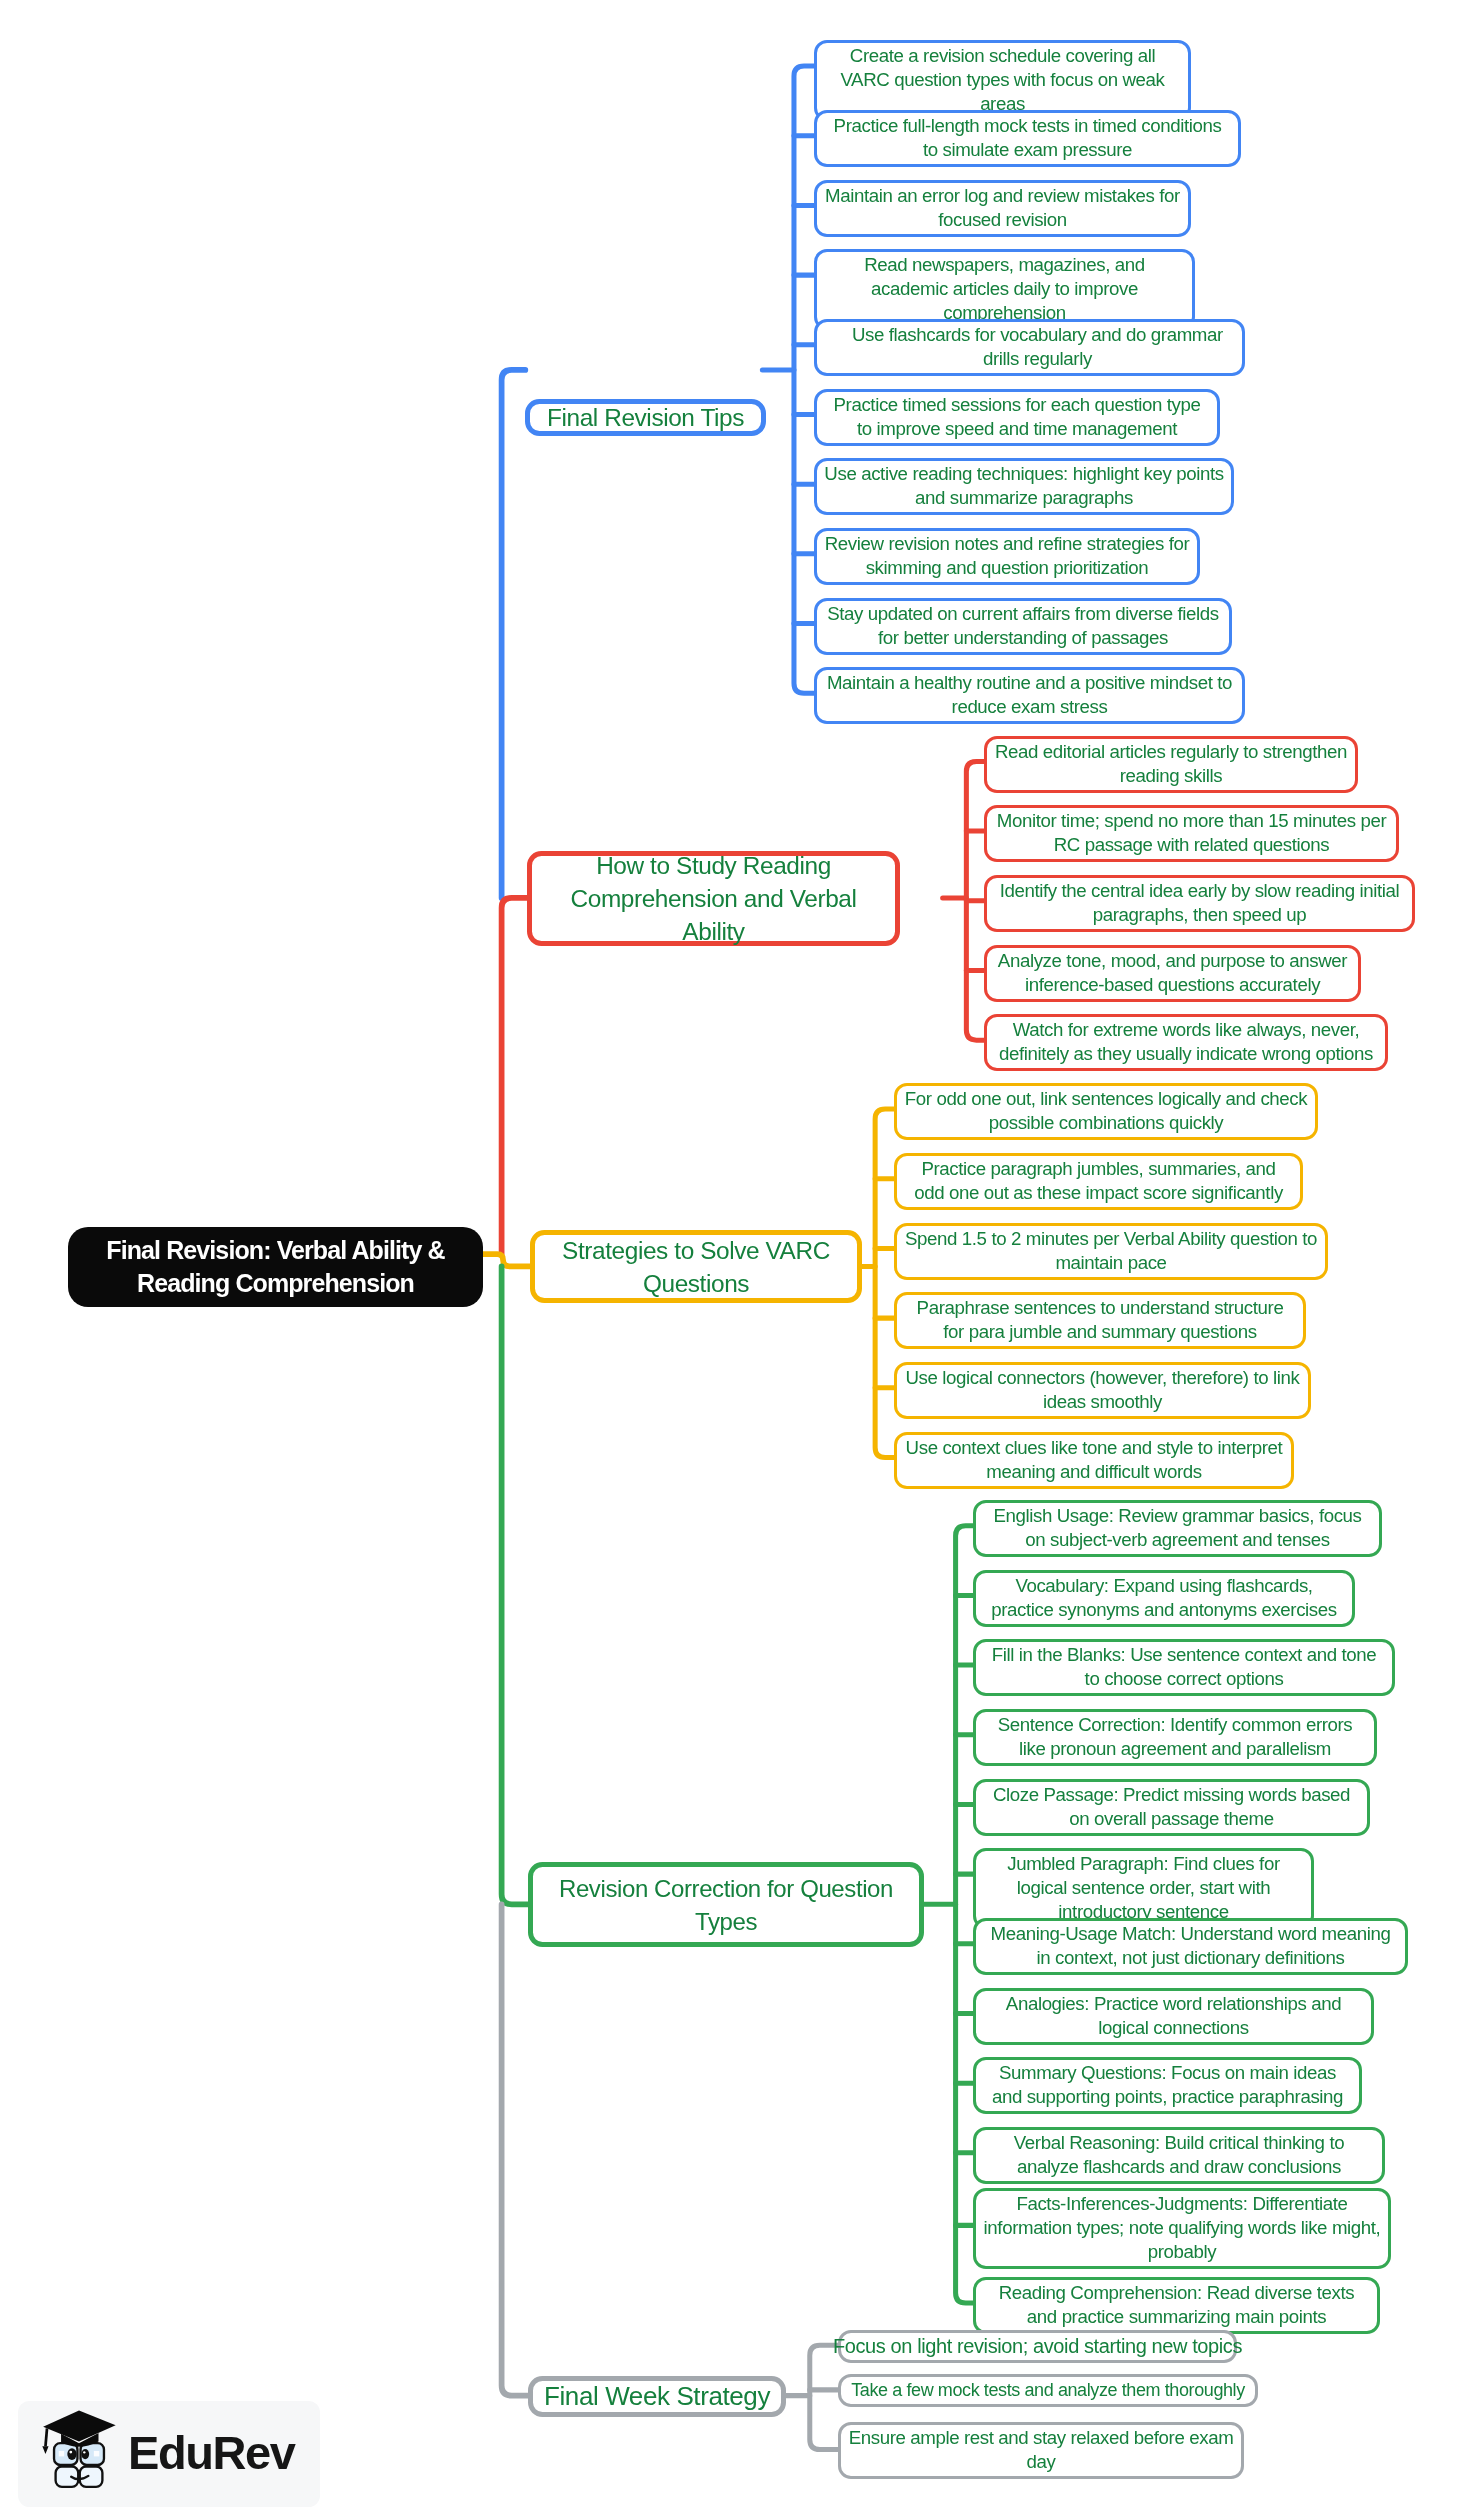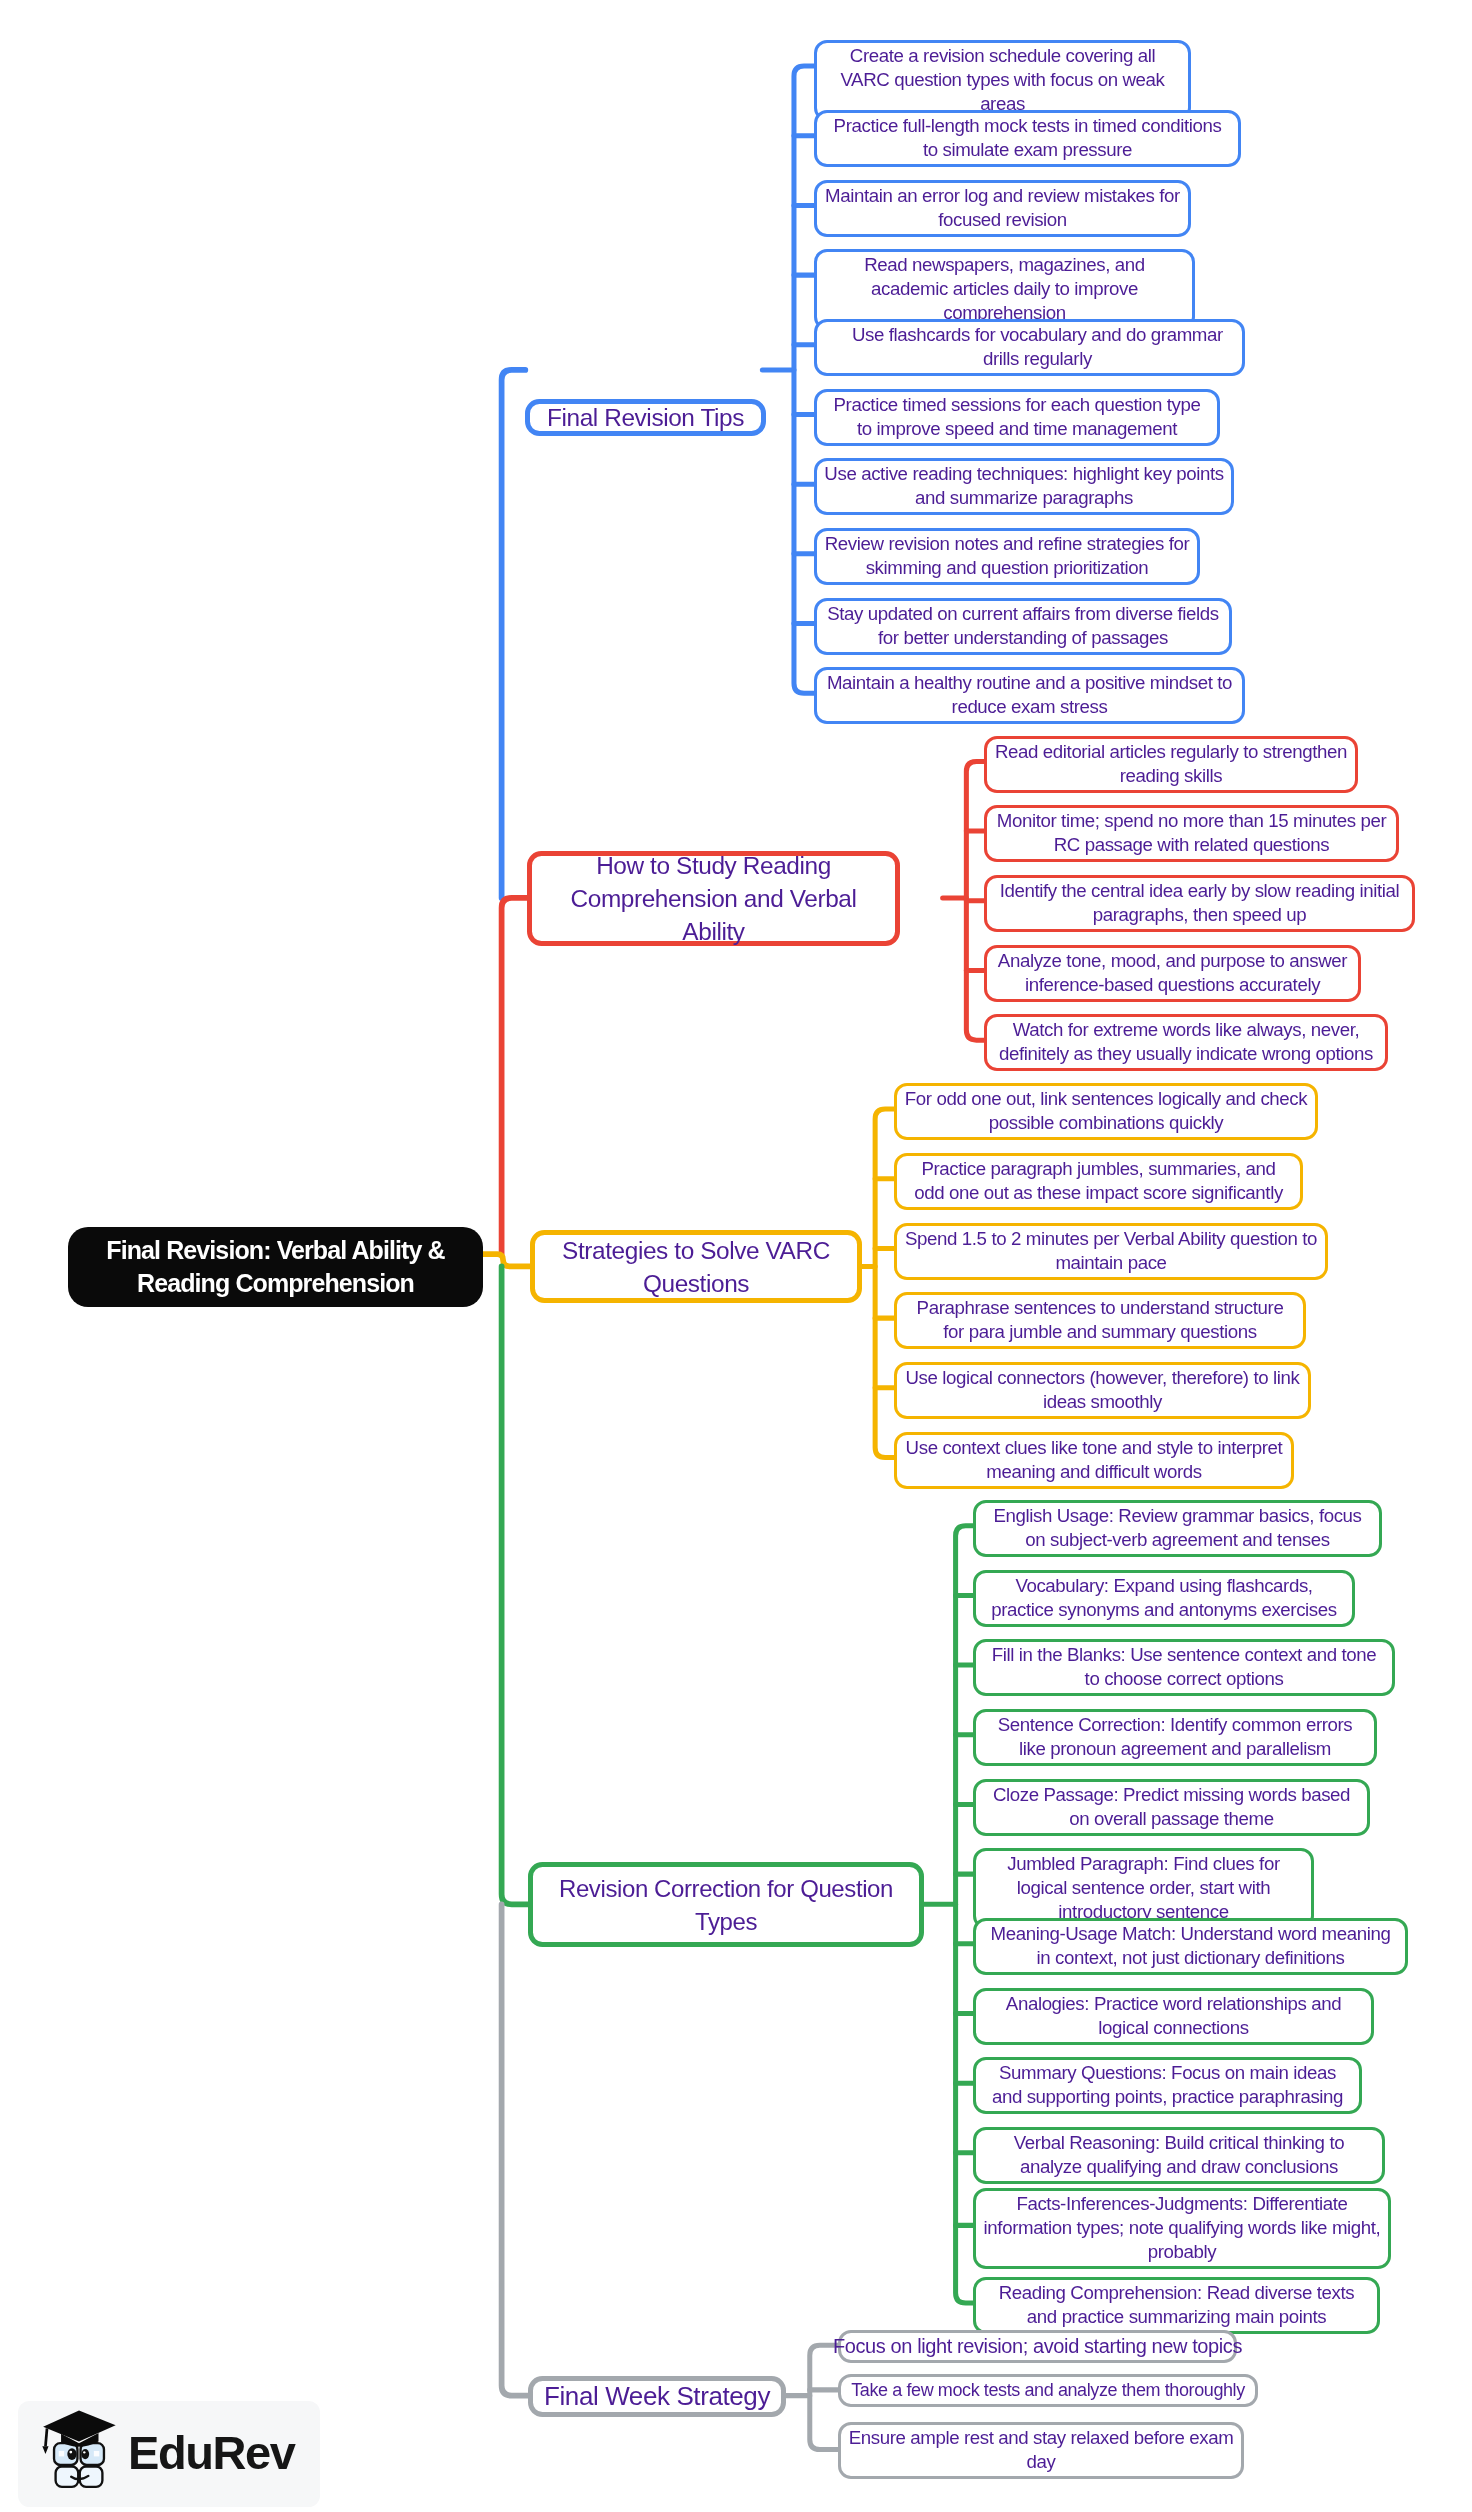--- a/index.html
+++ b/index.html
@@ -1,20 +1,20 @@
 <!DOCTYPE html>
 <html style="font-size:11.5px"><head>
 <meta charset="utf-8">
 <style>
   html,body{margin:0;padding:0;background:#ffffff;}
   .canvas{position:relative;width:1473px;height:2512px;background:#ffffff;overflow:hidden;
           font-family:"Liberation Sans", sans-serif;}
   .wires{position:absolute;left:0;top:0;width:1473px;height:2512px;}
   .node{position:absolute;box-sizing:border-box;background:#ffffff;display:flex;
-        align-items:center;justify-content:center;text-align:center;color:#4c1d95;}
+        align-items:center;justify-content:center;text-align:center;color:#15803d;}
   .leaf{border:3.6px solid #000;border-radius:13px;min-height:52px;padding:1.4px 7.2px;
         font-size:18.7px;line-height:24px;letter-spacing:-0.4px;}
   .leaf.b{border-color:#4285f4;}
   .leaf.r{border-color:#ea4335;}
   .leaf.y{border-color:#f5b400;}
   .leaf.g{border-color:#34a853;}
   .leaf.k{border-color:#a3a8ad;}
   .blabel{border:5px solid #000;border-radius:14.4px;padding:1.4px 7.2px;font-size:24.4px;
           line-height:33px;letter-spacing:-0.4px;}
   .blabel.b{border-color:#4285f4;white-space:nowrap;margin-top:48px;}
@@ -130,21 +130,21 @@
 
   <div class="node leaf g" style="left:973px;top:1500px;width:409px;">English Usage: Review grammar basics, focus on subject-verb agreement and tenses</div>
   <div class="node leaf g" style="left:973px;top:1570px;width:382px;">Vocabulary: Expand using flashcards, practice synonyms and antonyms exercises</div>
   <div class="node leaf g" style="left:973px;top:1639px;width:422px;">Fill in the Blanks: Use sentence context and tone to choose correct options</div>
   <div class="node leaf g" style="left:973px;top:1709px;width:404px;">Sentence Correction: Identify common errors like pronoun agreement and parallelism</div>
   <div class="node leaf g" style="left:973px;top:1779px;width:397px;">Cloze Passage: Predict missing words based on overall passage theme</div>
   <div class="node leaf g" style="left:973px;top:1848px;width:341px;">Jumbled Paragraph: Find clues for logical sentence order, start with introductory sentence</div>
   <div class="node leaf g" style="left:973px;top:1918px;width:435px;">Meaning-Usage Match: Understand word meaning in context, not just dictionary definitions</div>
   <div class="node leaf g" style="left:973px;top:1988px;width:401px;">Analogies: Practice word relationships and logical connections</div>
   <div class="node leaf g" style="left:973px;top:2057px;width:389px;">Summary Questions: Focus on main ideas and supporting points, practice paraphrasing</div>
-  <div class="node leaf g" style="left:973px;top:2127px;width:412px;">Verbal Reasoning: Build critical thinking to analyze qualifying and draw conclusions</div>
+  <div class="node leaf g" style="left:973px;top:2127px;width:412px;">Verbal Reasoning: Build critical thinking to analyze flashcards and draw conclusions</div>
   <div class="node leaf g" style="left:973px;top:2188px;width:418px;min-height:76px;">Facts-Inferences-Judgments: Differentiate information types; note qualifying words like might, probably</div>
   <div class="node leaf g" style="left:973px;top:2277px;width:407px;">Reading Comprehension: Read diverse texts and practice summarizing main points</div>
 
   <div class="node leaf k nowrap" style="left:838px;top:2330px;width:399px;min-height:32px;font-size:20px;">Focus on light revision; avoid starting new topics</div>
   <div class="node leaf k nowrap" style="left:838px;top:2374px;width:420px;min-height:32px;font-size:18px;">Take a few mock tests and analyze them thoroughly</div>
   <div class="node leaf k" style="left:838px;top:2422px;width:406px;min-height:55px;">Ensure ample rest and stay relaxed before exam day</div>
 
   <div class="footer-card"></div>
   <div class="logo-wrap">
     <svg width="78" height="89" viewBox="0 0 100 112">

